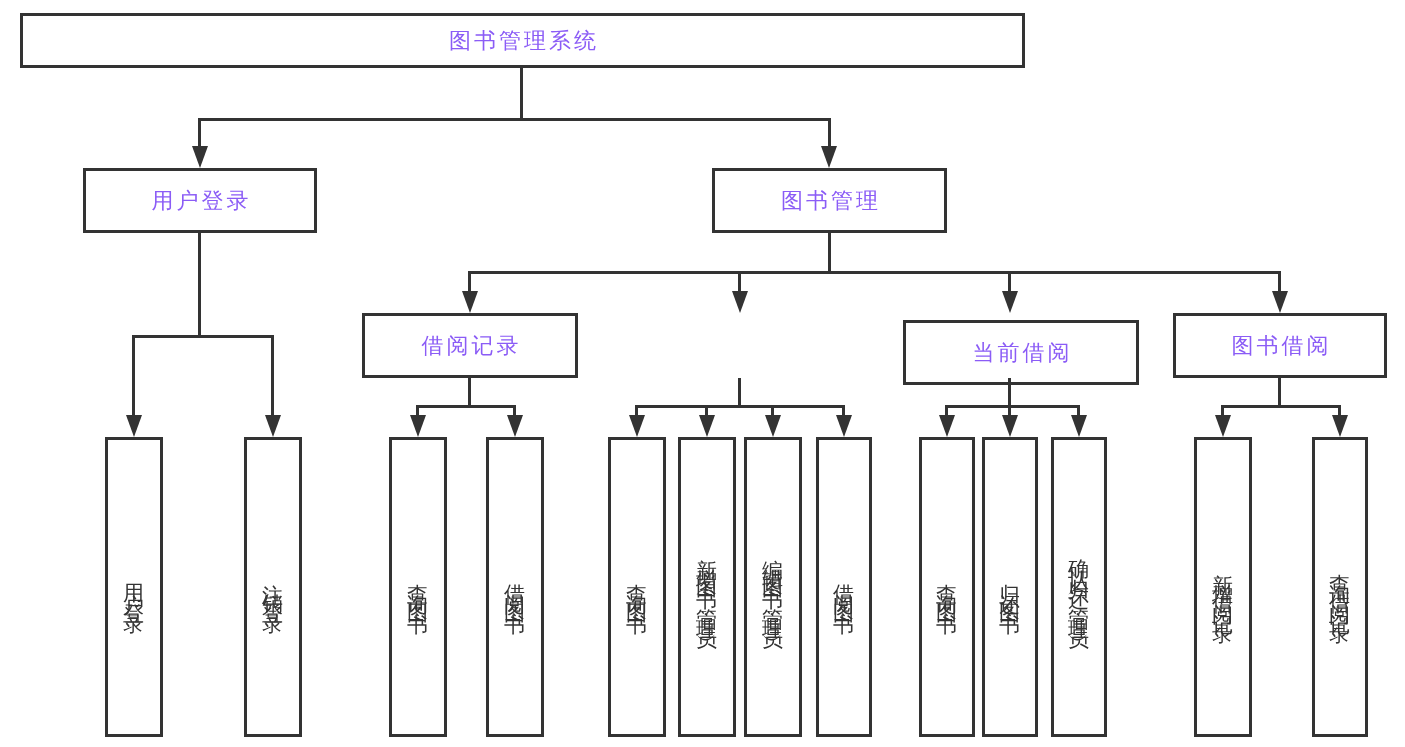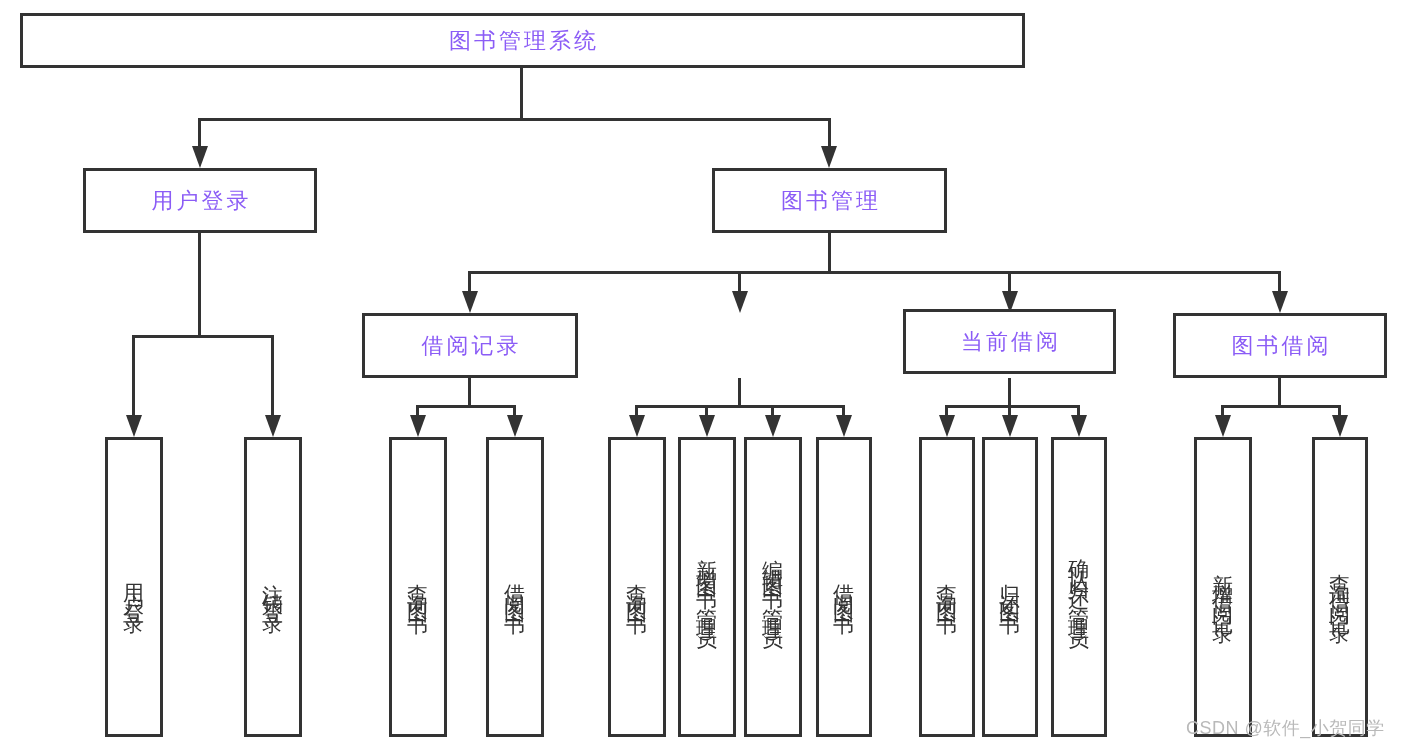--- a/index.html
+++ b/index.html
@@ -90,21 +90,21 @@
   <div class="vl" style="left:738px;top:271px;height:22px"></div>
   <div class="ah" style="left:732px;top:291px"></div>
   <div class="vl" style="left:1008px;top:271px;height:22px"></div>
   <div class="ah" style="left:1002px;top:291px"></div>
   <div class="vl" style="left:1278px;top:271px;height:22px"></div>
   <div class="ah" style="left:1272px;top:291px"></div>
 
   <div class="box" style="left:362px;top:313px;width:216px;height:65px">
     <span class="hlabel">借阅记录</span>
   </div>
-  <div class="box" style="left:903px;top:309px;width:213px;height:65px">
+  <div class="box" style="left:903px;top:320px;width:236px;height:65px">
     <span class="hlabel">当前借阅</span>
   </div>
   <div class="box" style="left:1173px;top:313px;width:214px;height:65px">
     <span class="hlabel">图书借阅</span>
   </div>
 
   <div class="vl" style="left:468px;top:378px;height:27px"></div>
   <div class="hl" style="left:416px;top:405px;width:99px"></div>
   <div class="vl" style="left:416px;top:405px;height:12px"></div>
   <div class="ah" style="left:410px;top:415px"></div>
@@ -171,15 +171,14 @@
   <div class="box vbox" style="left:1051px;width:56px">
     <span class="vlabel">确认归还（管理员）</span>
   </div>
   <div class="box vbox" style="left:1194px;width:58px">
     <span class="vlabel">新增借阅记录</span>
   </div>
   <div class="box vbox" style="left:1312px;width:56px">
     <span class="vlabel">查询借阅记录</span>
   </div>
 
-  <div class="watermark">CSDN @软件_小贺同学</div>
 
 </div>
 
 </body></html>

